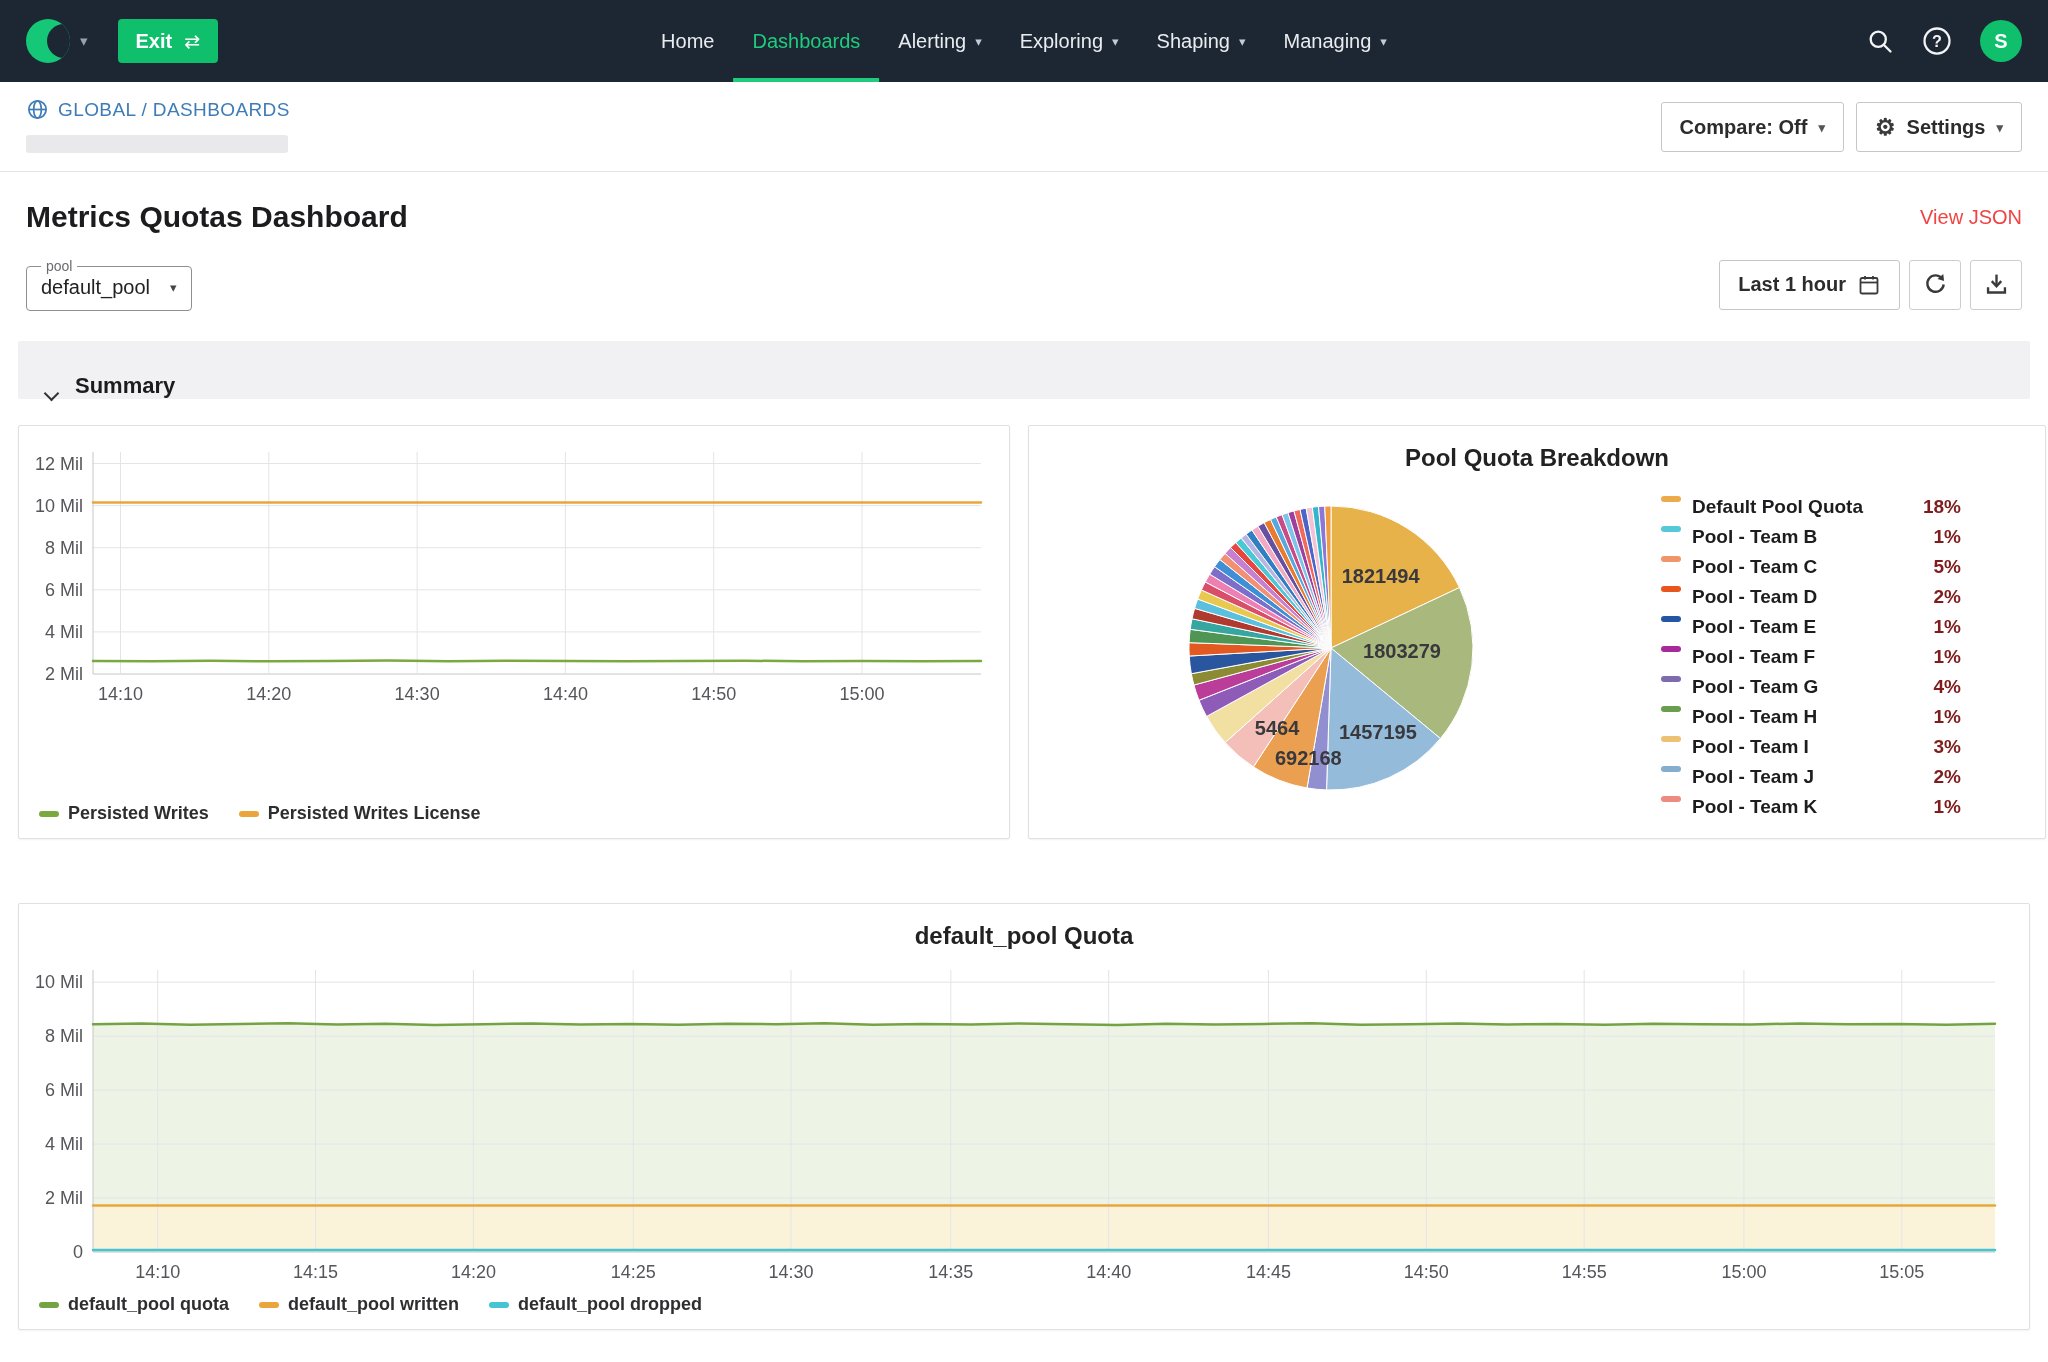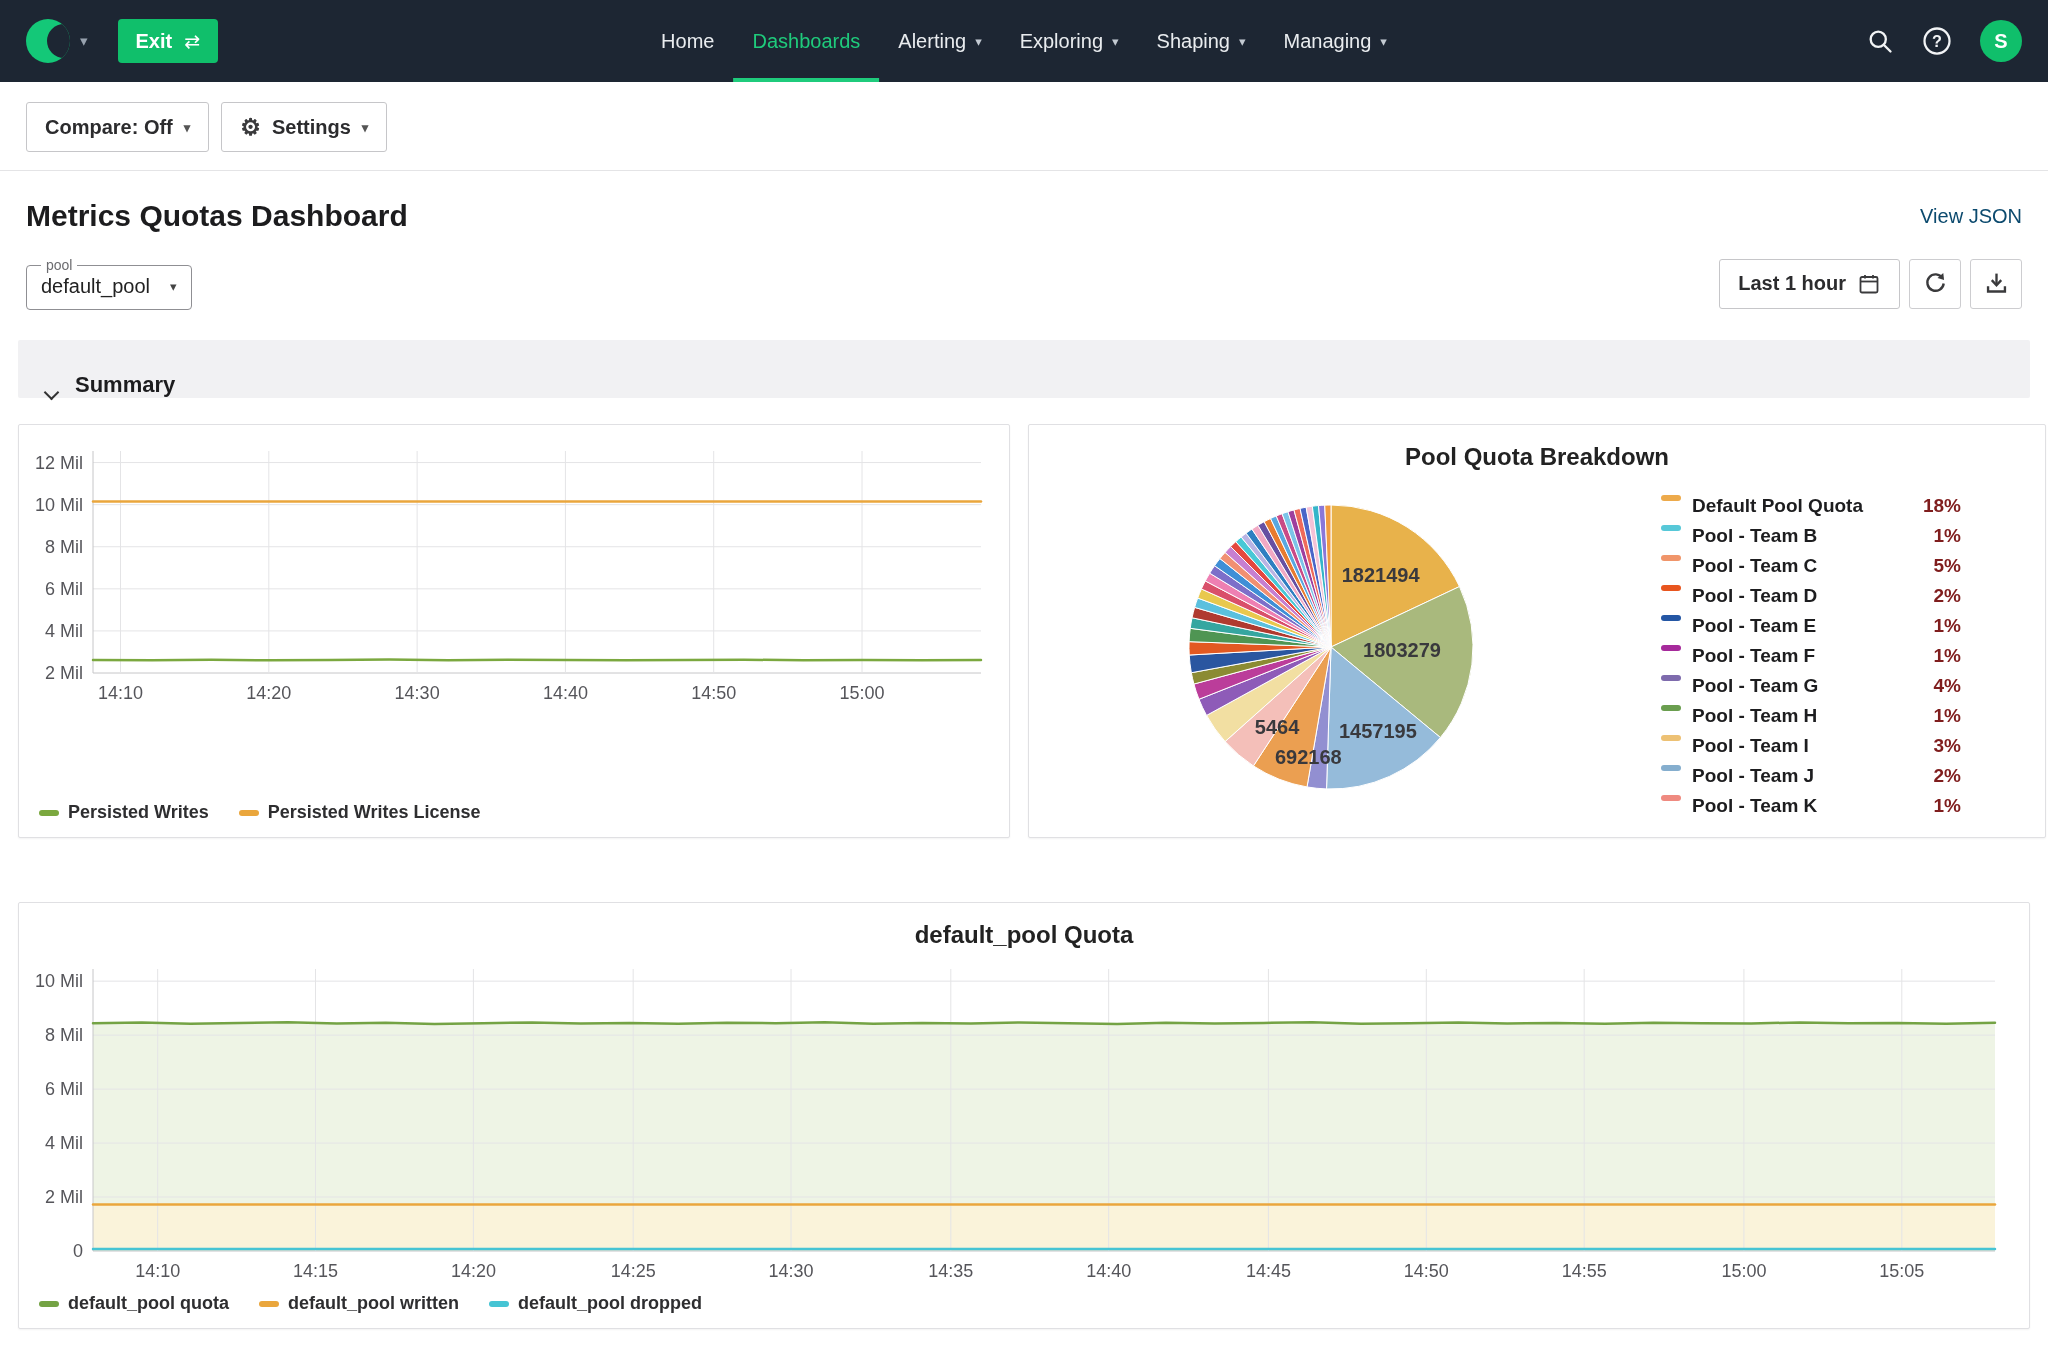--- a/index.html
+++ b/index.html
@@ -66,21 +66,21 @@
     padding:12px 18px; display:inline-flex; align-items:center; gap:11px;
     font-size:20px; color:#2c2c2e; font-weight:600; cursor:pointer;
     font-family:"Liberation Sans",sans-serif;
   }
   .btn .caret { font-size:13px; color:#555; }
   .gear-glyph { font-size:23px; line-height:1; color:#3a3a3c; }
 
   
   .title-row { display:flex; justify-content:space-between; align-items:center; padding:28px 26px 0; }
   .page-title { margin:0; font-size:30px; font-weight:700; color:#1c1c1e; }
-  .view-json { color:#0c4a6e; font-size:20px; font-weight:500; cursor:pointer; }
+  .view-json { color:#ef4444; font-size:20px; font-weight:500; cursor:pointer; }
 
   .controls-row { display:flex; justify-content:space-between; align-items:center; padding:24px 26px 0; }
   .pool-field {
     border:1px solid #8f8f93; border-radius:4px; padding:2px 14px 11px; min-width:158px;
     cursor:pointer; margin:0;
   }
   .pool-field legend { font-size:14px; color:#6c6c70; padding:0 5px; }
   .pool-value { display:flex; align-items:center; justify-content:space-between; gap:20px;
     font-size:20px; color:#222; }
   .pool-value .caret { font-size:13px; color:#444; }
@@ -178,20 +178,31 @@
         <text x="12" y="16.6" text-anchor="middle" font-size="13" font-weight="700" fill="#f2f4f6">?</text>
       </svg>
     </button>
     <div class="avatar">
       <span>S</span>
     </div>
   </div>
 </nav>
 
 <div class="breadcrumb-row">
+  <div>
+    <div class="breadcrumb">
+      <svg width="23" height="23" viewBox="0 0 24 24">
+        <circle cx="12" cy="12" r="9" fill="none" stroke="#3e7cb8" stroke-width="1.8"></circle>
+        <ellipse cx="12" cy="12" rx="4" ry="9" fill="none" stroke="#3e7cb8" stroke-width="1.8"></ellipse>
+        <line x1="3" y1="12" x2="21" y2="12" stroke="#3e7cb8" stroke-width="1.8"></line>
+      </svg>
+      <span>GLOBAL / DASHBOARDS</span>
+    </div>
+    <div class="skeleton"></div>
+  </div>
   <div class="bc-actions">
     <button class="btn">
       <span>Compare: Off</span>
       <span class="caret">▾</span>
     </button>
     <button class="btn">
       <span class="gear-glyph">⚙</span>
       <span>Settings</span>
       <span class="caret">▾</span>
     </button>

